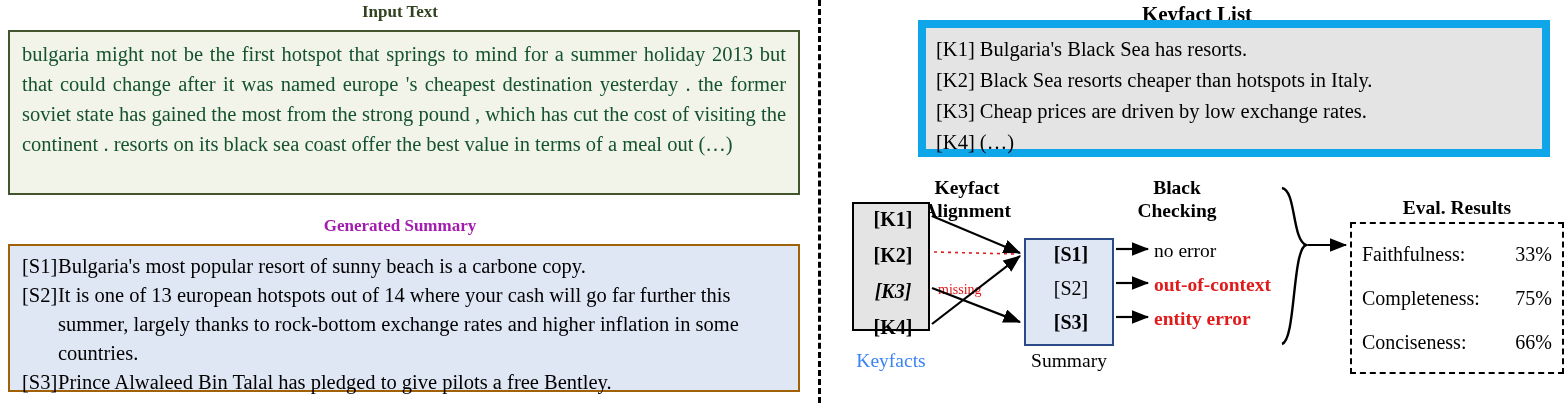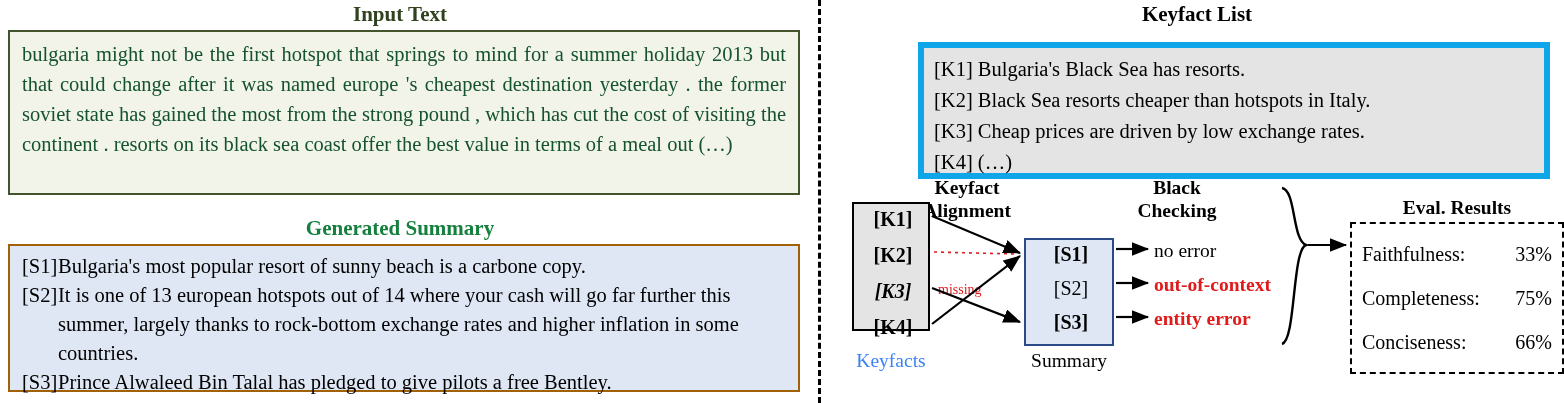--- a/index.html
+++ b/index.html
@@ -24,30 +24,30 @@
   .left-panel {
     position: absolute;
     left: 0;
     top: 0;
     width: 810px;
     height: 403px;
   }
   .panel-title {
     text-align: center;
     font-weight: bold;
-    font-size: 21px;
+    font-size: 17px;
     font-family: "Liberation Serif", serif;
   }
   .title-input {
     color: #31421f;
     position: absolute;
     left: 0; top: 2px; width: 800px;
   }
   .title-summary {
-    color: #15803d;
+    color: #a21caf;
     position: absolute;
     left: 0; top: 216px; width: 800px;
   }
   .box {
     position: absolute;
     box-sizing: border-box;
   }
   .input-box {
     left: 8px;
     top: 30px;
@@ -109,24 +109,24 @@
     position: absolute;
     left: 0; top: 2px; width: 734px;
     text-align: center;
     font-weight: bold;
     font-size: 21px;
     color: #000;
   }
   .kf-box {
     position: absolute;
     left: 88px;
-    top: 42px;
+    top: 20px;
     width: 632px;
     height: 137px;
-    border: 6px solid #0ea5e9;
+    border: 8px solid #0ea5e9;
     background: #e4e4e4;
     box-sizing: border-box;
     padding: 6px 10px;
   }
   .kf-line {
     font-size: 20.5px;
     line-height: 31px;
     color: #000;
   }
 

